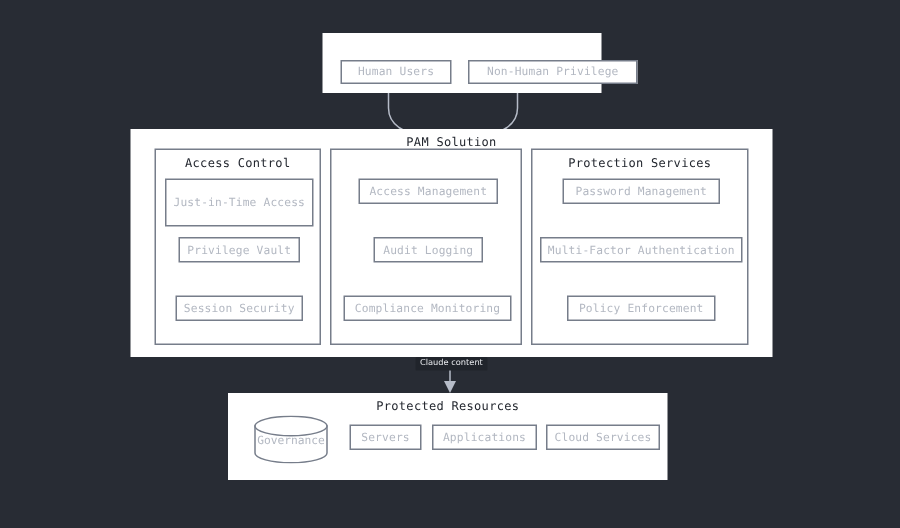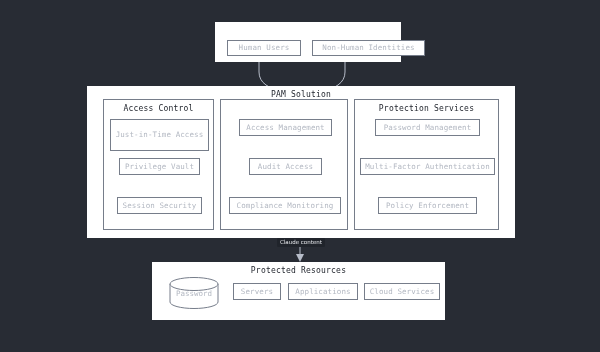--- a/index.html
+++ b/index.html
@@ -129,36 +129,36 @@
     </g>
 
     <g>
       <path class="edge-path" d="M 300,238 L 300,257"></path>
       <path class="edge-head" d="M 300,262 L 296,254 L 304,254 Z"></path>
     </g>
   </svg>
 
   <div class="cluster plain" style="left:215px; top:22px; width:186px; height:40px;">
     <div class="node" style="left:12px; top:18px; width:74px; height:16px;">Human Users</div>
-    <div class="node" style="left:97px; top:18px; width:113px; height:16px;">Non-Human Identities</div>
+    <div class="node" style="left:97px; top:18px; width:113px; height:16px;">Non-Human Privilege</div>
   </div>
 
   <div class="cluster plain" style="left:87px; top:86px; width:428px; height:152px;">
     <div class="cluster-title">PAM Solution</div>
 
     <div class="cluster boxed" style="left:16px; top:13px; width:111px; height:131px;">
       <div class="cluster-title">Access Control</div>
       <div class="node" style="left:6px; top:19px; width:99px; height:32px;">Just-in-Time Access</div>
       <div class="node" style="left:15px; top:58px; width:81px; height:17px;">Privilege Vault</div>
       <div class="node" style="left:13px; top:97px; width:85px; height:17px;">Session Security</div>
     </div>
 
     <div class="cluster boxed" style="left:133px; top:13px; width:128px; height:131px;">
       <div class="node" style="left:18px; top:19px; width:93px; height:17px;">Access Management</div>
-      <div class="node" style="left:28px; top:58px; width:73px; height:17px;">Audit Access</div>
+      <div class="node" style="left:28px; top:58px; width:73px; height:17px;">Audit Logging</div>
       <div class="node" style="left:8px; top:97px; width:112px; height:17px;">Compliance Monitoring</div>
     </div>
 
     <div class="cluster boxed" style="left:267px; top:13px; width:145px; height:131px;">
       <div class="cluster-title">Protection Services</div>
       <div class="node" style="left:20px; top:19px; width:105px; height:17px;">Password Management</div>
       <div class="node" style="left:5px; top:58px; width:135px; height:17px;">Multi-Factor Authentication</div>
       <div class="node" style="left:23px; top:97px; width:99px; height:17px;">Policy Enforcement</div>
     </div>
   </div>
@@ -166,21 +166,21 @@
   <div class="edge-label" style="left:277px; top:238px;">Claude content</div>
 
   <div class="cluster plain" style="left:152px; top:262px; width:293px; height:58px;">
     <div class="cluster-title">Protected Resources</div>
 
     <div class="cyl" style="left:17px; top:15px; width:50px; height:32px;">
       <svg class="cyl-svg" viewBox="0 0 50 32" preserveAspectRatio="none">
         <path d="M1,7 L1,25 A24,6.5 0 0 0 49,25 L49,7 Z" fill="#ffffff" stroke="#767d8a" stroke-width="1"></path>
         <ellipse cx="25" cy="7" rx="24" ry="6.5" fill="#ffffff" stroke="#767d8a" stroke-width="1"></ellipse>
       </svg>
-      <span class="cyl-label">Password</span>
+      <span class="cyl-label">Governance</span>
     </div>
 
     <div class="node" style="left:81px; top:21px; width:48px; height:17px;">Servers</div>
     <div class="node" style="left:136px; top:21px; width:70px; height:17px;">Applications</div>
     <div class="node" style="left:212px; top:21px; width:76px; height:17px;">Cloud Services</div>
   </div>
 
 </div>
 
 </body></html>

